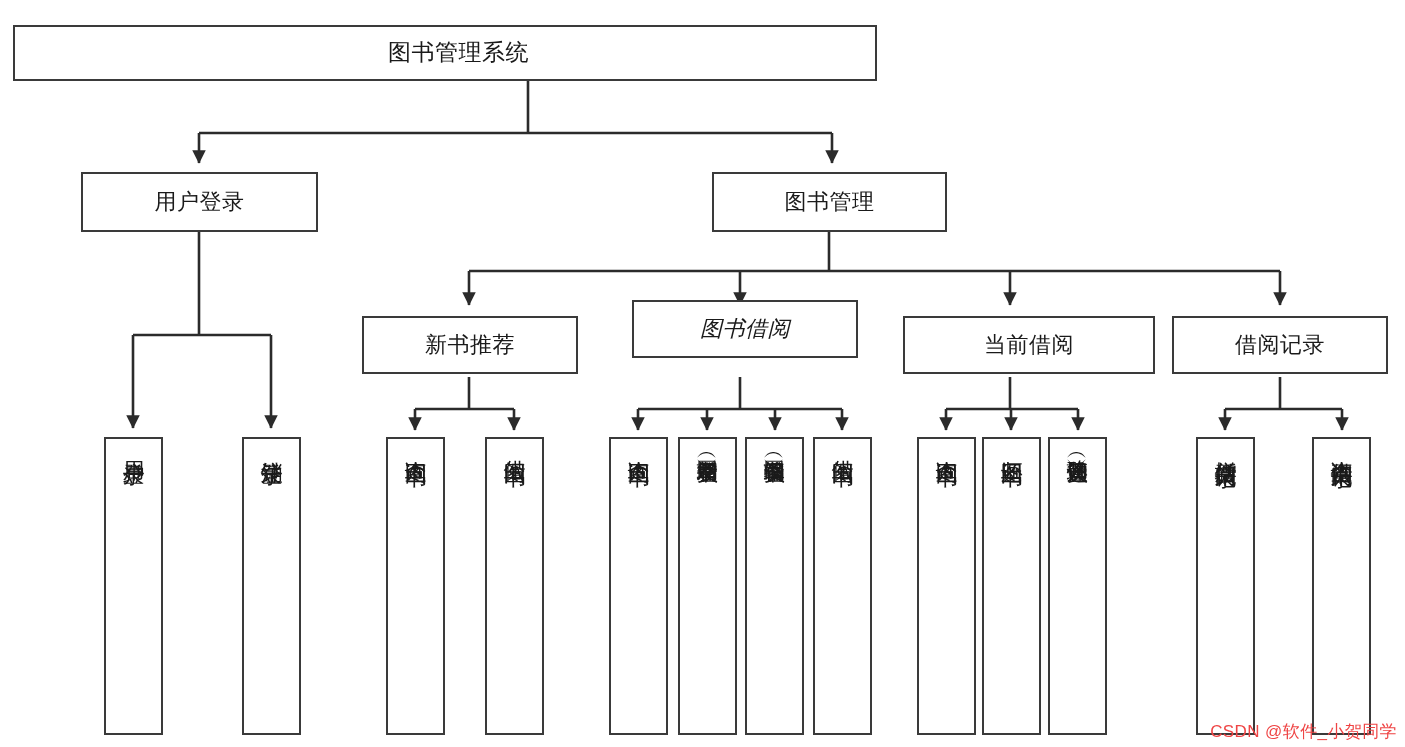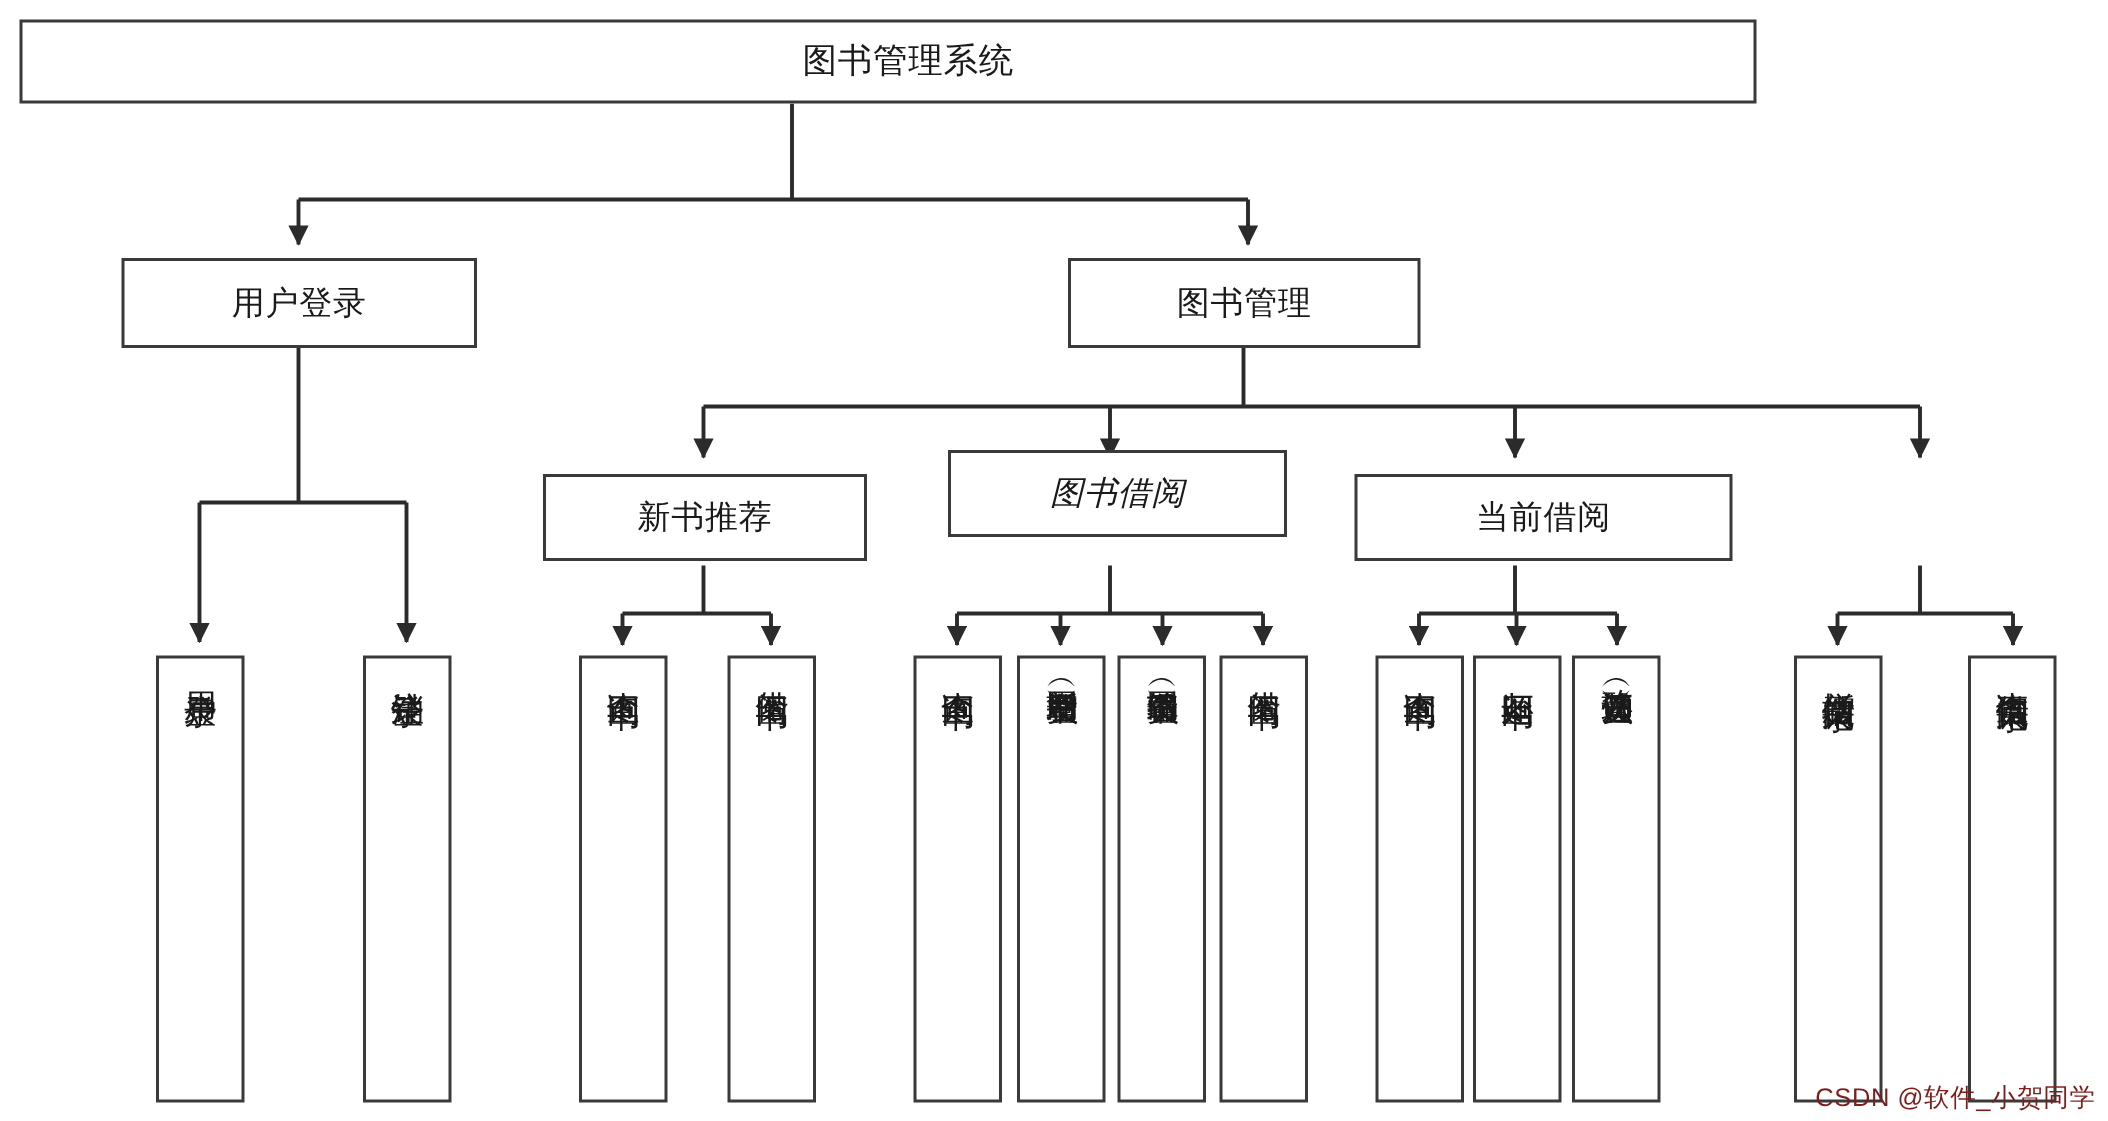--- a/index.html
+++ b/index.html
@@ -65,21 +65,21 @@
   }
   .node.v.tall .label {
     font-size: 21px;
     letter-spacing: 0.5px;
   }
   .watermark {
     position: absolute;
     right: 8px;
     bottom: 4px;
     font-size: 17px;
-    color: #7f1d1d;
+    color: #ef4444;
     z-index: 5;
     white-space: nowrap;
     letter-spacing: 0.4px;
   }
 </style>
 </head>
 <body>
 
 <div id="canvas">
 
@@ -126,40 +126,43 @@
       <path d="M 1011 409 L 1011 430" marker-end="url(#arw)"></path>
       <path d="M 1078 409 L 1078 430" marker-end="url(#arw)"></path>
 
       <path d="M 1280 377 L 1280 409"></path>
       <path d="M 1225 409 L 1342 409"></path>
       <path d="M 1225 409 L 1225 430" marker-end="url(#arw)"></path>
       <path d="M 1342 409 L 1342 430" marker-end="url(#arw)"></path>
     </g>
   </svg>
 
-  <div class="node root h" style="left:13px; top:13px; width:1158px; height:56px;padding-left:27px;">
+  <div class="node root h" style="left:13px; top:25px; width:864px; height:56px;padding-left:27px;">
     <span class="label">图书管理系统</span>
   </div>
 
   <div class="node h" style="left:81px; top:172px; width:237px; height:60px;">
     <span class="label">用户登录</span>
   </div>
   <div class="node h" style="left:712px; top:172px; width:235px; height:60px;align-items:center;">
     <span class="label">图书管理</span>
   </div>
 
   <div class="node h" style="left:362px; top:316px; width:216px; height:58px;">
     <span class="label">新书推荐</span>
   </div>
   <div class="node h" style="left:632px; top:300px; width:226px; height:58px;font-style:italic;">
     <span class="label">图书借阅</span>
   </div>
   <div class="node h" style="left:903px; top:316px; width:252px; height:58px;">
     <span class="label">当前借阅</span>
   </div>
+  <div class="node h" style="left:1172px; top:316px; width:216px; height:58px;">
+    <span class="label">借阅记录</span>
+  </div>
 
   <div class="node v" style="left:104px; top:437px; width:59px; height:298px;">
     <span class="label">用户登录</span>
   </div>
   <div class="node v" style="left:242px; top:437px; width:59px; height:298px;">
     <span class="label">注销登录</span>
   </div>
 
   <div class="node v" style="left:386px; top:437px; width:59px; height:298px;">
     <span class="label">查询图书</span>

